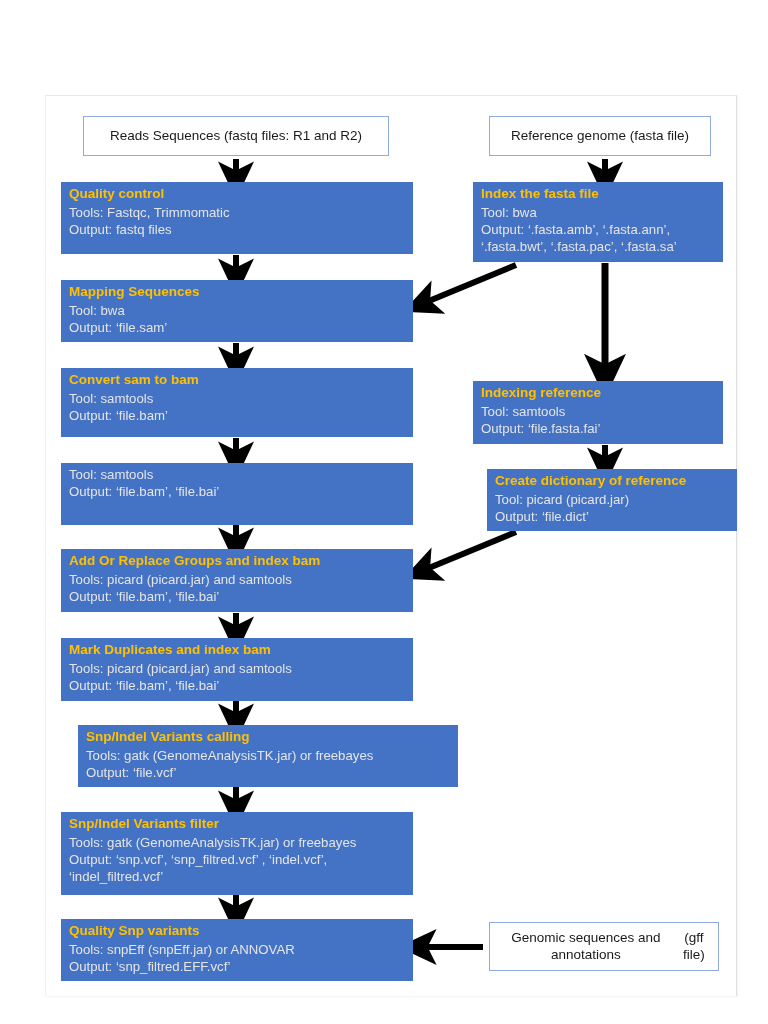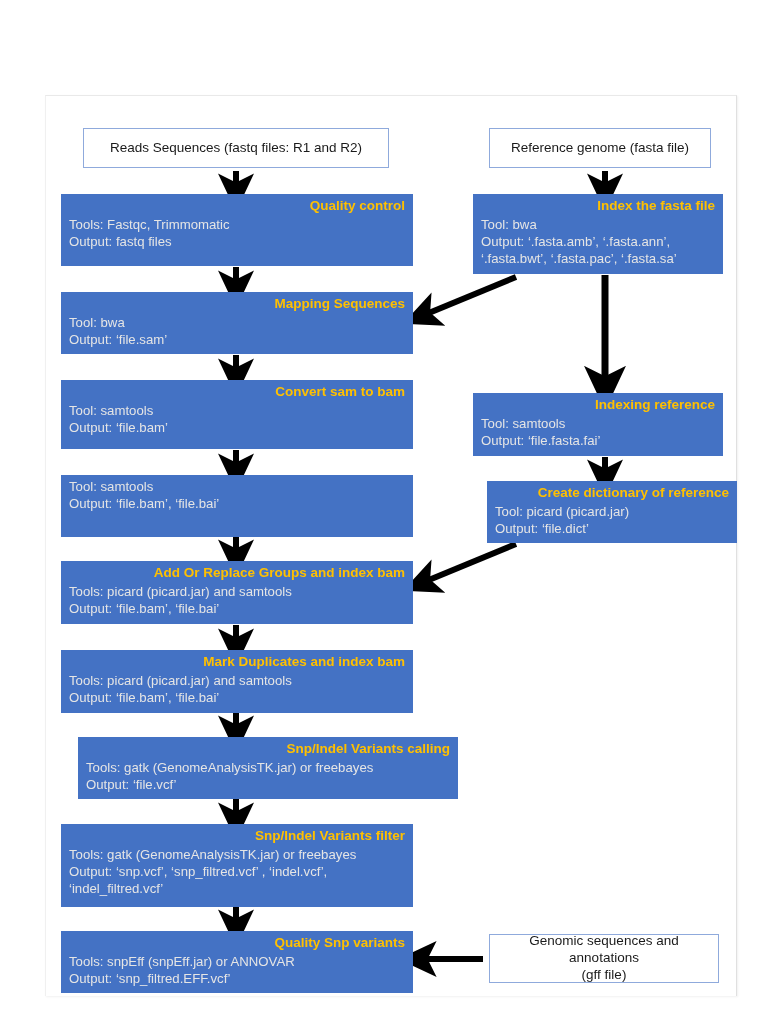--- a/index.html
+++ b/index.html
@@ -26,21 +26,21 @@
     border-top: 1px solid #e9e9e9;
     border-left: 1px solid #f0f0f0;
     border-right: 1px solid #e0e0e0;
     box-shadow: 1px 1px 2px rgba(0,0,0,0.06);
   }
 
   
   #canvas {
     position: absolute;
     left: 0;
-    top: 16px;
+    top: 4px;
     width: 690px;
     height: 900px;
   }
 
   
   .node {
     position: absolute;
     box-sizing: border-box;
   }
 
@@ -60,21 +60,21 @@
   .node.proc {
     background: #4472c4;
     padding: 3px 8px 4px 8px;
     overflow: hidden;
   }
 
   .node.proc .title {
     color: #ffc000;
     font-weight: bold;
     font-size: 13.5px;
-    text-align: right;
+    text-align: left;
     line-height: 1.3;
     display: block;
     margin-bottom: 1px;
     white-space: nowrap;
   }
 
   .node.proc .line {
     color: #e5e5e5;
     font-size: 13.2px;
     line-height: 1.32;
@@ -214,19 +214,19 @@
       <span class="line">Tools: gatk (GenomeAnalysisTK.jar) or freebayes</span>
       <span class="line wrap">Output: ‘snp.vcf’, ‘snp_filtred.vcf’ , ‘indel.vcf’, ‘indel_filtred.vcf’</span>
     </div>
 
     <div class="node proc" style="left:15px; top:819px; width:352px; height:62px;">
       <span class="title">Quality Snp variants</span>
       <span class="line">Tools: snpEff (snpEff.jar) or ANNOVAR</span>
       <span class="line">Output: ‘snp_filtred.EFF.vcf’</span>
     </div>
 
-    <div class="node io" style="left:443px; top:822px; width:230px; height:49px; flex-direction:column;">
+    <div class="node io" style="left:443px; top:822px; width:230px; height:49px; flex-direction:row;">
       <span>Genomic sequences and annotations</span>
       <span>(gff file)</span>
     </div>
 
   </div>
 </div>
 
 </body></html>

